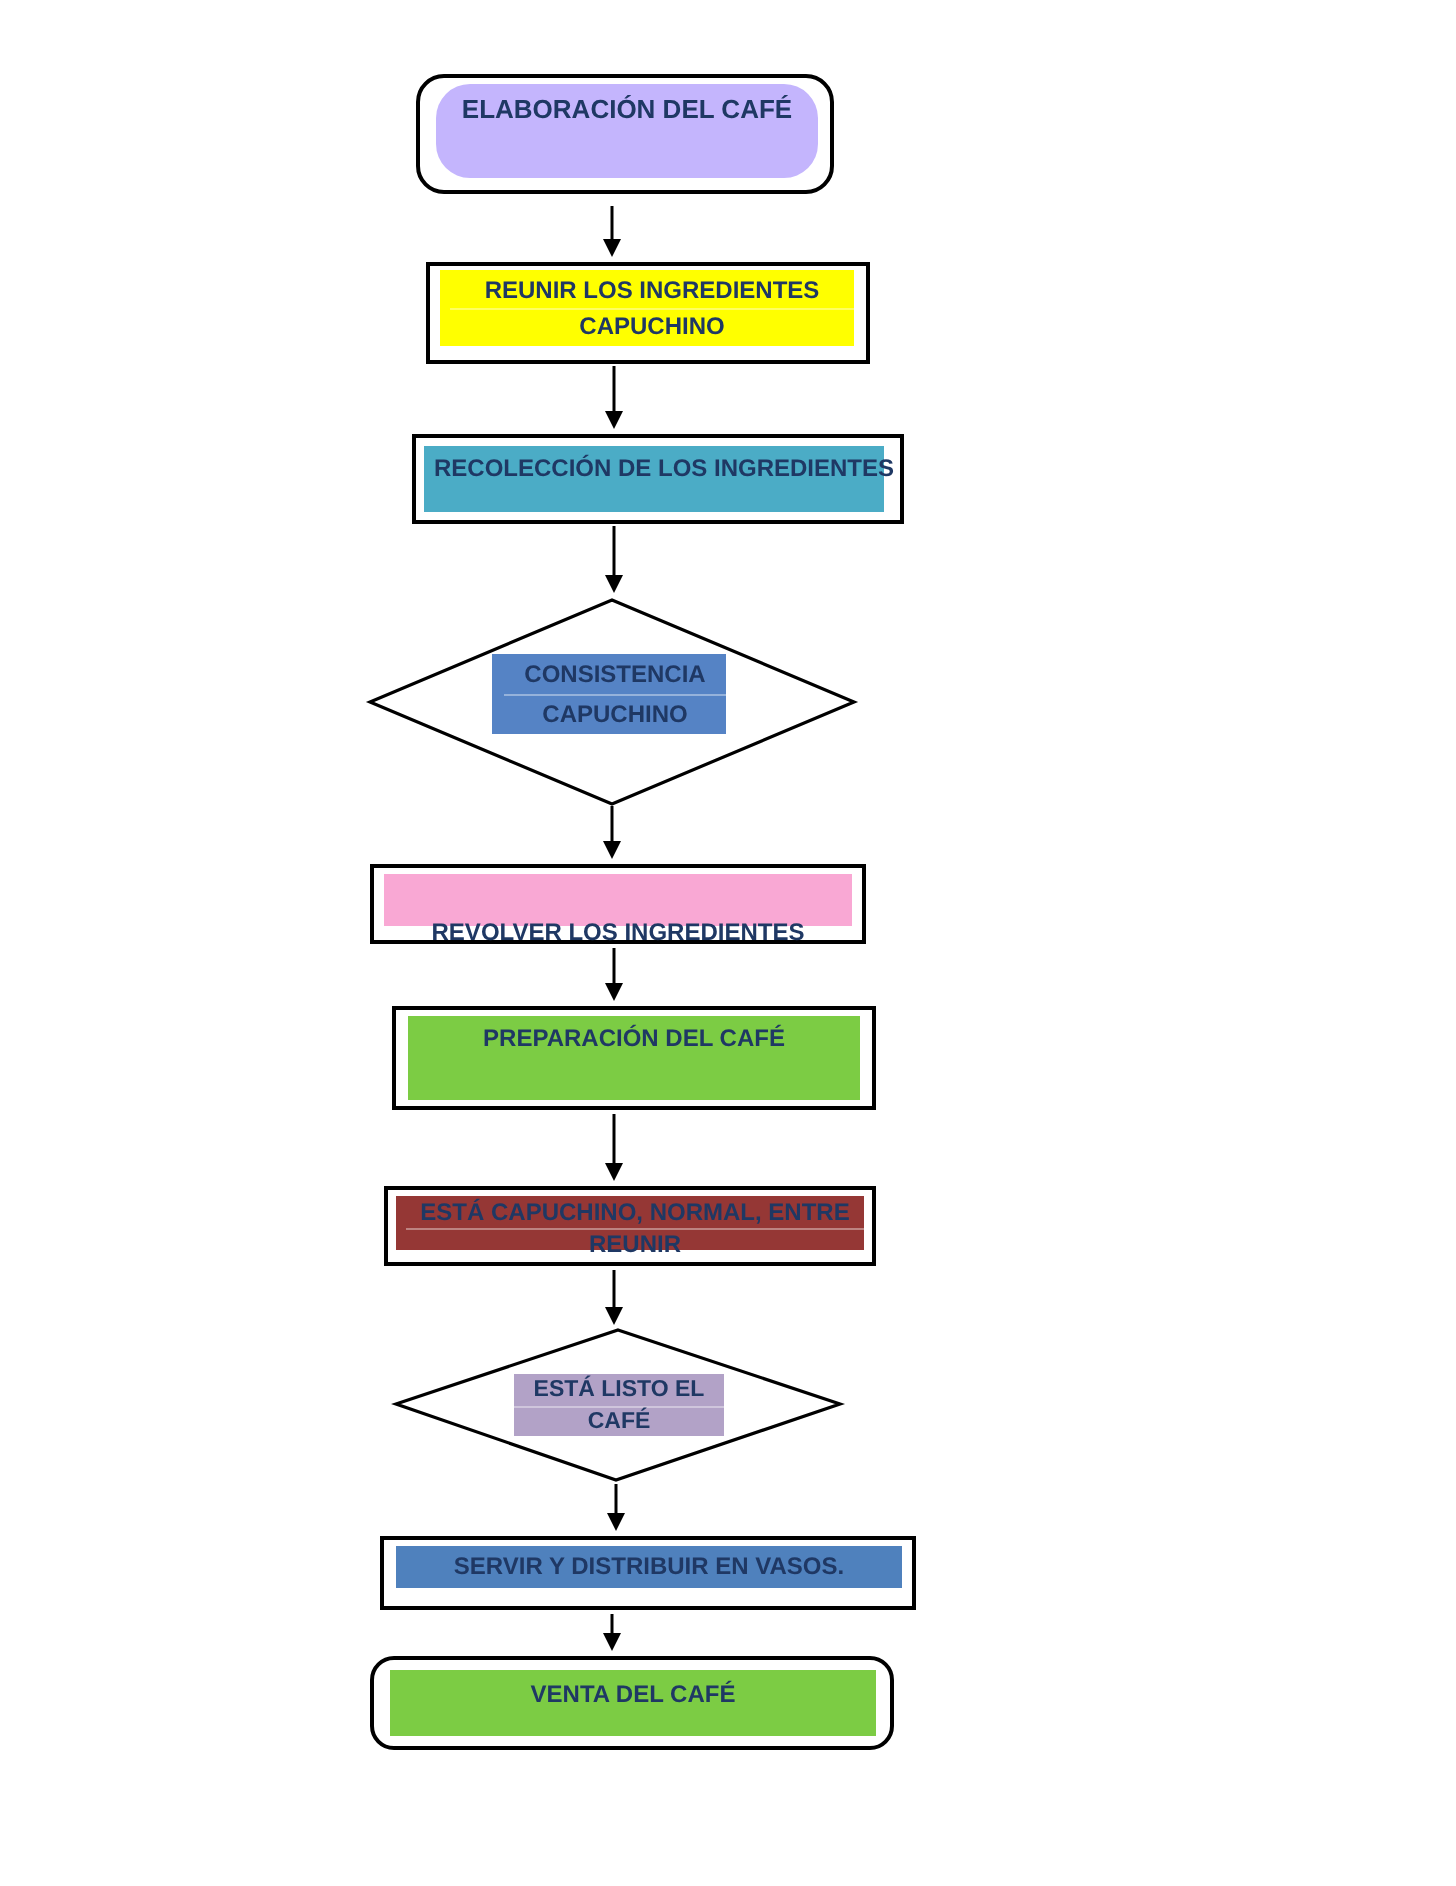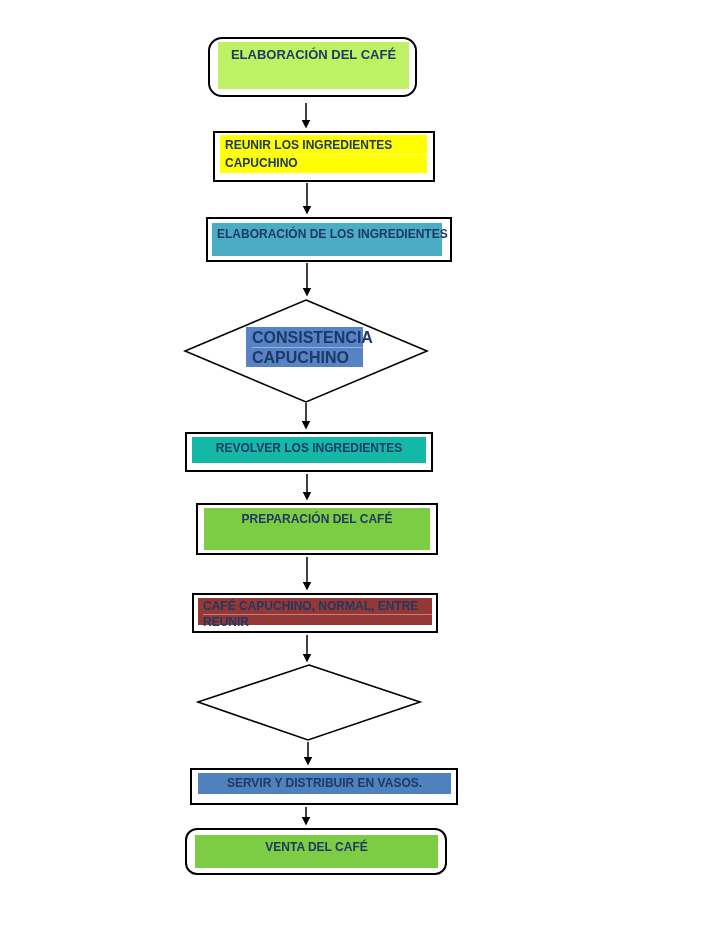--- a/index.html
+++ b/index.html
@@ -20,21 +20,21 @@
   .terminator{border-radius:14px;}
   .fill{
     position:absolute;
     box-sizing:border-box;
     color:#1F3864;
     font-weight:bold;
     font-size:12px;
     line-height:17px;
   }
   .tcenter{text-align:center;}
-  .tleft{text-align:left;padding-left:5px;}
+  .tleft{text-align:center;padding-left:5px;}
   .nowrap{white-space:nowrap;}
   .line{display:block;}
   .divided{border-bottom:1px solid rgba(255,255,255,0.38);}
   .dlabel{position:absolute;box-sizing:border-box;color:#1F3864;font-weight:bold;}
 </style>
 </head>
 <body>
 
 <div class="canvas">
 
@@ -52,62 +52,66 @@
     <line x1="307" y1="557" x2="307" y2="588" stroke="#000" stroke-width="1.5" marker-end="url(#ah)"></line>
     <line x1="307" y1="635" x2="307" y2="660" stroke="#000" stroke-width="1.5" marker-end="url(#ah)"></line>
     <line x1="308" y1="742" x2="308" y2="763" stroke="#000" stroke-width="1.5" marker-end="url(#ah)"></line>
     <line x1="306" y1="807" x2="306" y2="823" stroke="#000" stroke-width="1.5" marker-end="url(#ah)"></line>
 
     <polygon points="306,300 427,351 306,402 185,351" fill="#ffffff" stroke="#000000" stroke-width="1.6"></polygon>
     <polygon points="309,665 420,702 308,740 198,702" fill="#ffffff" stroke="#000000" stroke-width="1.6"></polygon>
   </svg>
 
   <div class="node terminator" style="left:208px;top:37px;width:209px;height:60px;">
-    <div class="fill tcenter" style="inset: 3px 6px 6px 8px; padding-top: 4px; font-size: 13px; background-color: #bef264;">
+    <div class="fill tcenter" style="inset: 3px 6px 6px 8px; padding-top: 4px; font-size: 13px; background-color: #c4b5fd; border-radius: 17px;">
       <span class="line nowrap">ELABORACIÓN DEL CAFÉ</span>
     </div>
   </div>
 
   <div class="node" style="left:213px;top:131px;width:222px;height:51px;">
     <div class="fill tleft" style="inset: 2px 6px 7px 5px; padding-top: 2px; background-color: rgb(255, 255, 0);">
       <span class="line nowrap divided">REUNIR LOS INGREDIENTES</span>
       <span class="line nowrap">CAPUCHINO</span>
     </div>
   </div>
 
   <div class="node" style="left:206px;top:217px;width:246px;height:45px;">
     <div class="fill tleft" style="inset: 4px 8px 4px 4px; padding-top: 3px; background-color: rgb(75, 172, 198);">
-      <span class="line nowrap">ELABORACIÓN DE LOS INGREDIENTES</span>
+      <span class="line nowrap">RECOLECCIÓN DE LOS INGREDIENTES</span>
     </div>
   </div>
 
-  <div class="dlabel tleft" style="left: 246px; top: 327px; width: 117px; height: 40px; font-size: 16px; line-height: 19px; padding: 1px 0px 0px 6px; background-color: rgb(85, 131, 197);">
+  <div class="dlabel tleft" style="left: 246px; top: 327px; width: 117px; height: 40px; font-size: 12px; line-height: 19px; padding: 1px 0px 0px 6px; background-color: rgb(85, 131, 197);">
     <span class="line nowrap divided">CONSISTENCIA</span>
     <span class="line nowrap">CAPUCHINO</span>
   </div>
 
   <div class="node" style="left:185px;top:432px;width:248px;height:40px;">
-    <div class="fill tcenter" style="inset: 3px 5px 7px; padding-top: 3px; background-color: #14b8a6; text-align: center;">
+    <div class="fill tcenter" style="inset: 3px 5px 7px; padding-top: 21px; background-color: #f9a8d4; text-align: center;">
       <span class="line nowrap">REVOLVER LOS INGREDIENTES</span>
     </div>
   </div>
 
   <div class="node" style="left:196px;top:503px;width:242px;height:52px;">
     <div class="fill tcenter" style="inset: 3px 6px; padding-top: 3px; background-color: rgb(124, 204, 68);">
       <span class="line nowrap">PREPARACIÓN DEL CAFÉ</span>
     </div>
   </div>
 
   <div class="node" style="left:192px;top:593px;width:246px;height:40px;">
     <div class="fill tleft" style="inset: 3px 4px 6px; padding-top: 1px; line-height: 15px; background-color: rgb(149, 55, 53);">
-      <span class="line nowrap divided">CAFÉ CAPUCHINO, NORMAL, ENTRE</span>
+      <span class="line nowrap divided">ESTÁ CAPUCHINO, NORMAL, ENTRE</span>
       <span class="line nowrap">REUNIR</span>
     </div>
   </div>
 
+  <div class="dlabel tcenter" style="left: 257px; top: 687px; width: 105px; height: 31px; font-size: 11.5px; line-height: 15px; padding-top: 1px; text-align: center; background-color: rgb(178, 162, 199);">
+    <span class="line nowrap divided">ESTÁ LISTO EL</span>
+    <span class="line nowrap">CAFÉ</span>
+  </div>
 
   <div class="node" style="left:190px;top:768px;width:268px;height:37px;">
     <div class="fill tcenter" style="left: 6px; top: 3px; right: 5px; height: 21px; line-height: 21px; background-color: rgb(79, 129, 189);">
       <span class="line nowrap">SERVIR Y DISTRIBUIR EN VASOS.</span>
     </div>
   </div>
 
   <div class="node terminator" style="left:185px;top:828px;width:262px;height:47px;border-radius:12px;">
     <div class="fill tcenter" style="inset: 5px 7px 5px 8px; padding-top: 4px; background-color: rgb(124, 204, 68);">
       <span class="line nowrap">VENTA DEL CAFÉ</span>

